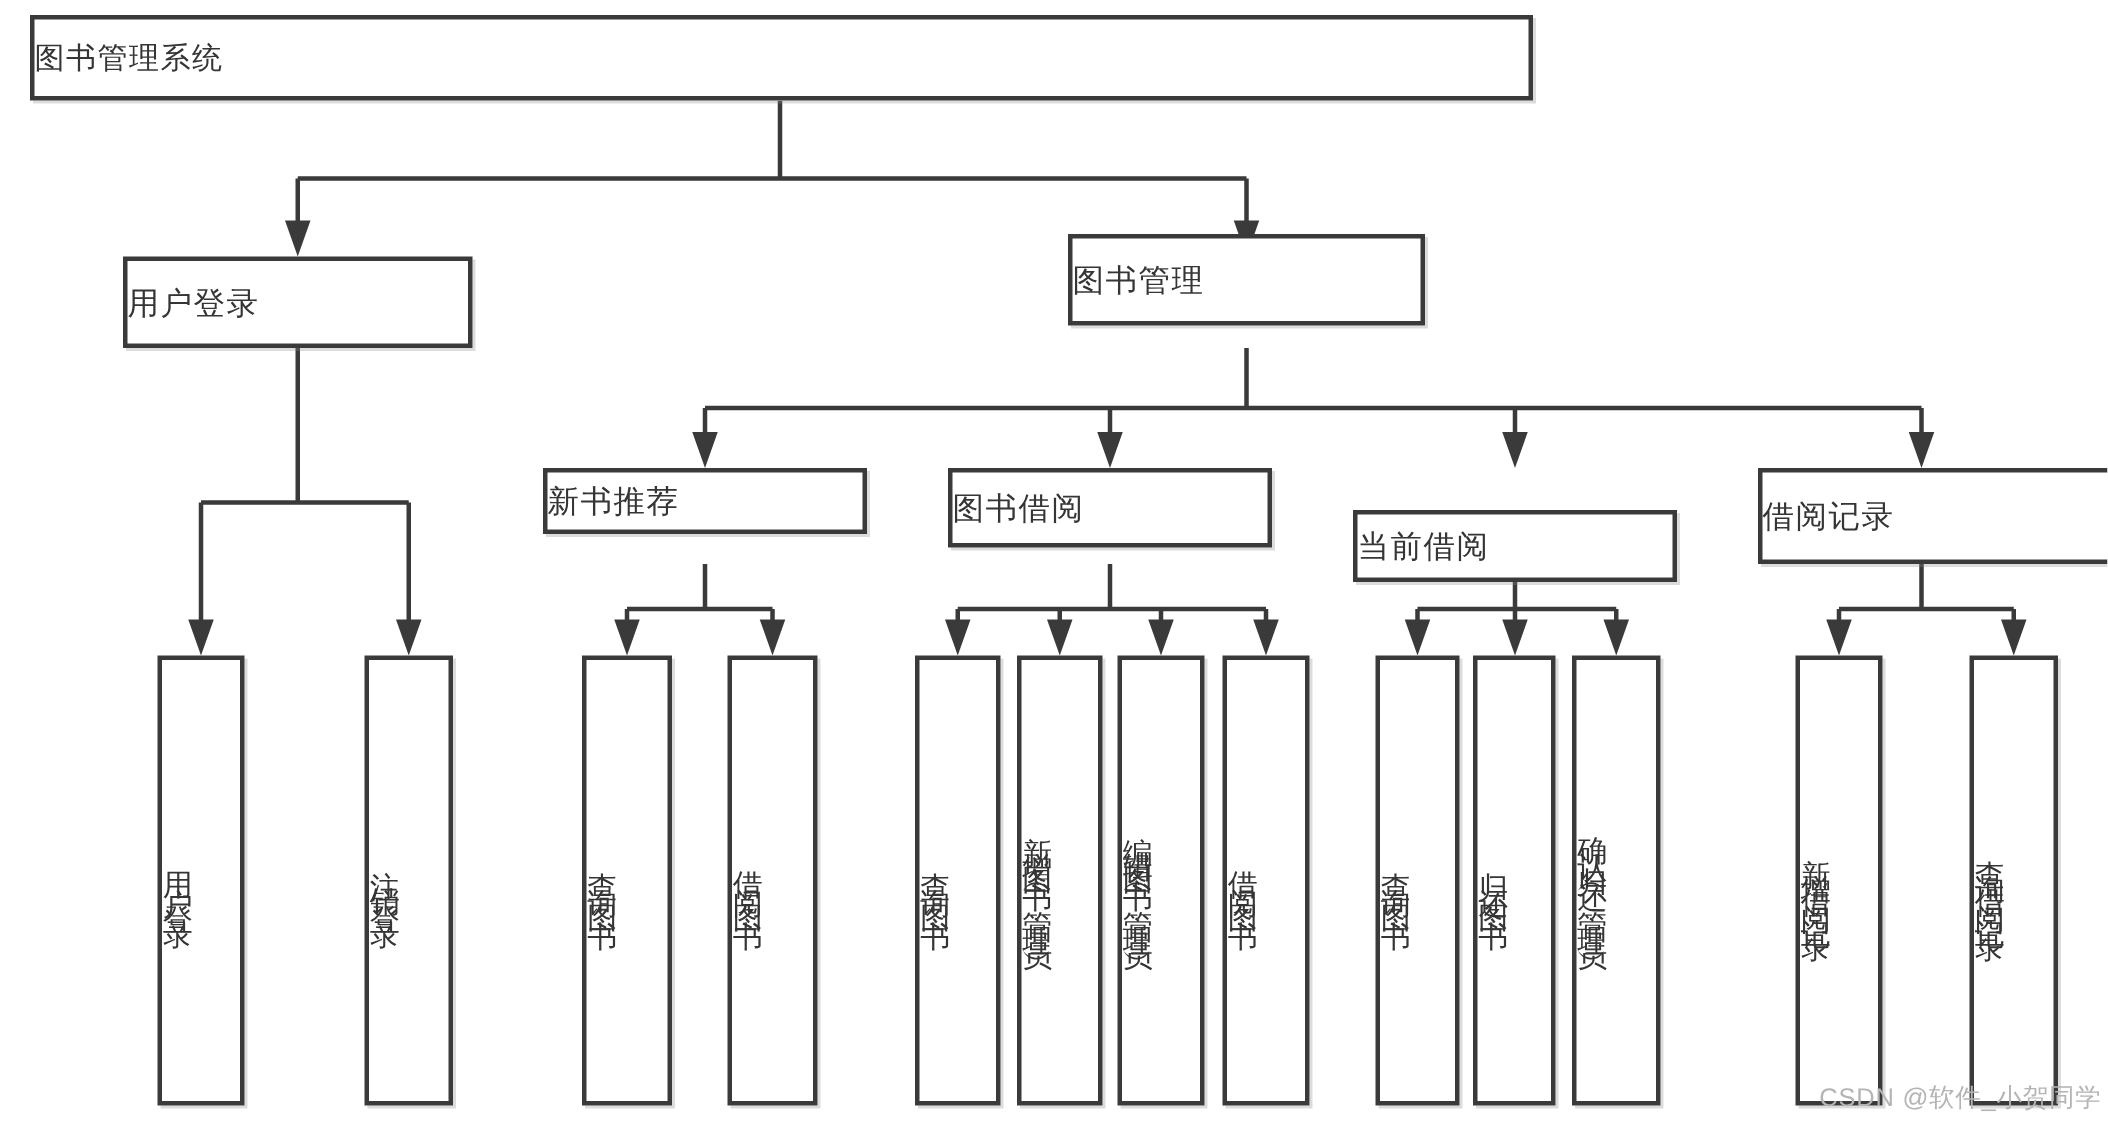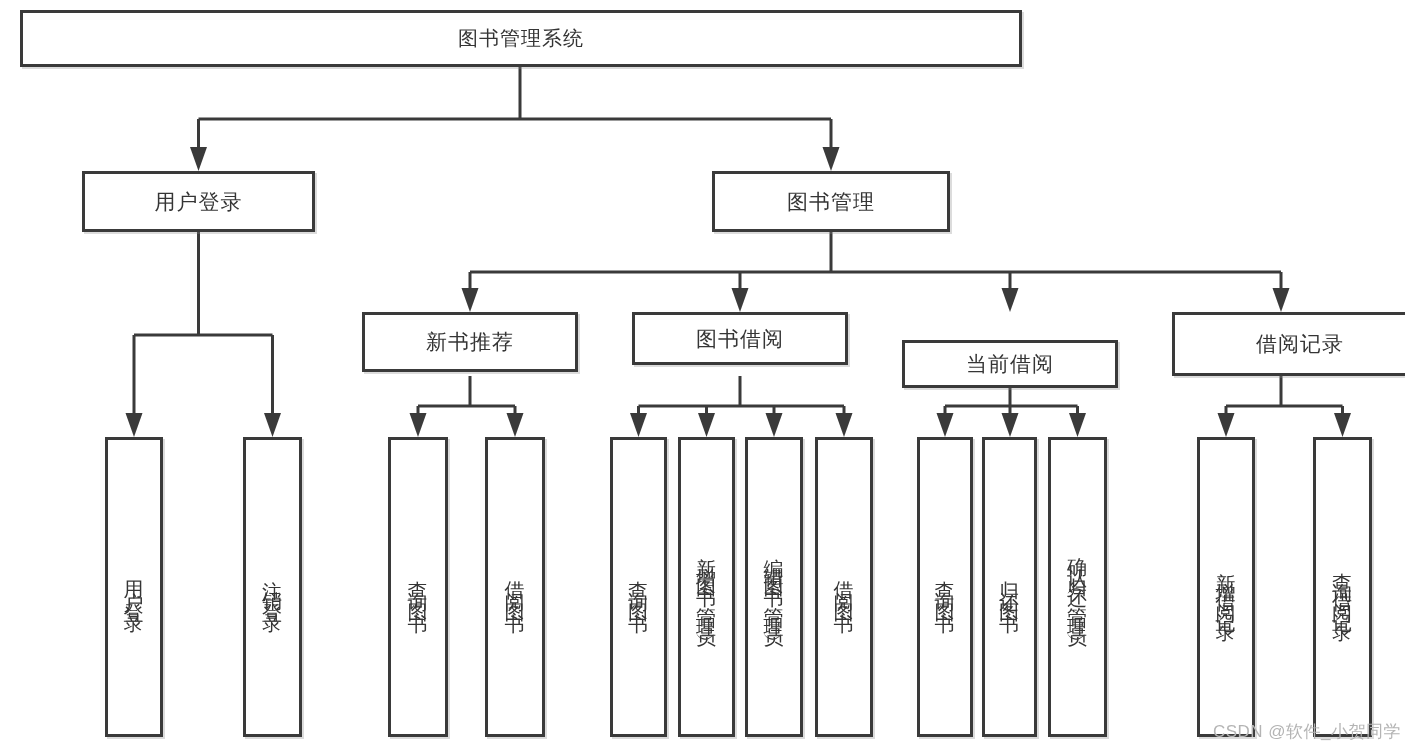--- a/index.html
+++ b/index.html
@@ -16,21 +16,21 @@
     background:var(--bg);
     overflow:hidden;
   }
   .connectors{position:absolute;left:0;top:0;z-index:1;}
   .node{
     position:absolute;
     box-sizing:border-box;
     border:3px solid var(--line);
     background:#fff;
     box-shadow:2px 2px 0 rgba(140,140,140,.30);
-    display:flex;align-items:center;justify-content:center;
+    display:flex;align-items:center;justify-content:flex-start;
     color:var(--text);
     z-index:2;
   }
   .hnode{font-size:21px;letter-spacing:1px;}
   .rootnode{font-size:20px;letter-spacing:1px;}
   .vnode span{
     writing-mode:vertical-rl;
     text-orientation:mixed;
     font-size:20px;
     letter-spacing:11px;
@@ -75,25 +75,25 @@
       <polygon points="1334,413 1351,413 1342.5,437" fill="var(--line)"></polygon>
     </svg>
 
   <div class="node rootnode" style="left:20px;top:10px;width:1002px;height:57px;">
     <span>图书管理系统</span>
   </div>
 
   <div class="node hnode" style="left:82px;top:171px;width:233px;height:61px;">
     <span>用户登录</span>
   </div>
-  <div class="node hnode" style="left:712px;top:171px;width:238px;height:61px;">
+  <div class="node hnode" style="left:712px;top:156px;width:238px;height:61px;">
     <span>图书管理</span>
   </div>
 
-  <div class="node hnode" style="left:362px;top:312px;width:216px;height:60px;">
+  <div class="node hnode" style="left:362px;top:312px;width:216px;height:44px;">
     <span>新书推荐</span>
   </div>
   <div class="node hnode" style="left:632px;top:312px;width:216px;height:53px;">
     <span>图书借阅</span>
   </div>
   <div class="node hnode" style="left:902px;top:312px;width:216px;height:48px;margin-top:28px;">
     <span>当前借阅</span>
   </div>
   <div class="node hnode" style="left:1172px;top:312px;width:256px;height:64px;">
     <span>借阅记录</span>

